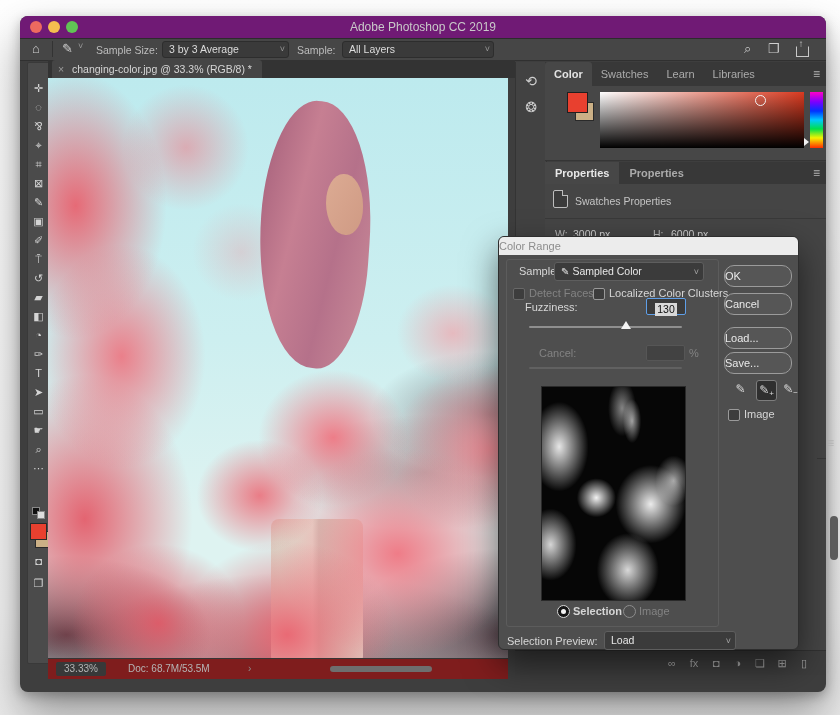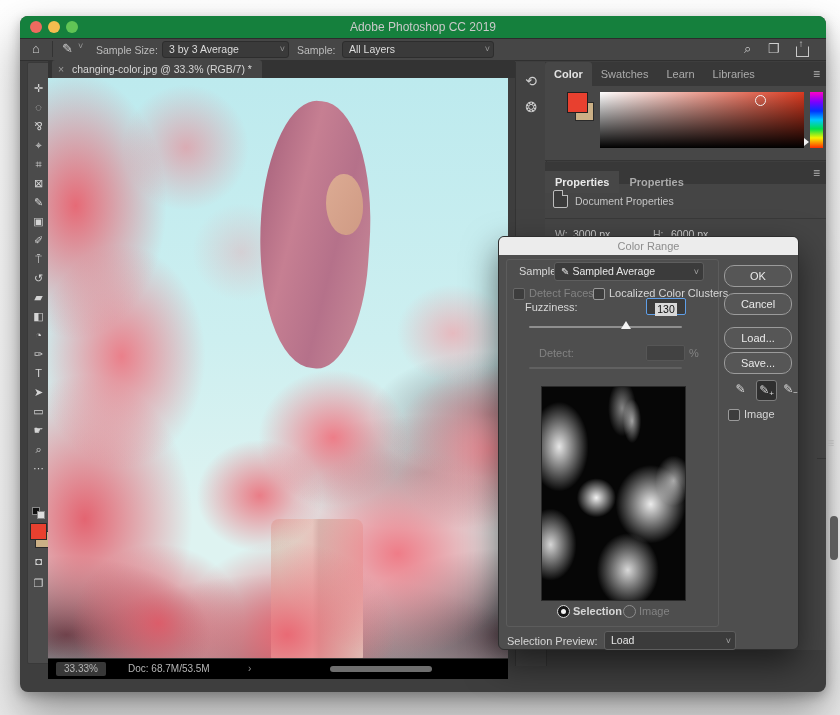--- a/index.html
+++ b/index.html
@@ -1,74 +1,74 @@
 <!DOCTYPE html>
 <html><head>
 <meta charset="utf-8">
 <style>
   html,body{margin:0;padding:0;background:#fdfdfd;font-family:"Liberation Sans",sans-serif;}
   #stage{position:relative;width:840px;height:715px;overflow:hidden;background:linear-gradient(180deg,#ffffff 0%,#f4f4f4 85%,#ececec 100%);}
   .abs{position:absolute;}
   .window{position:absolute;left:20px;top:16px;width:806px;height:676px;border-radius:8px;box-shadow:0 22px 45px rgba(0,0,0,.38),0 4px 12px rgba(0,0,0,.25);background:#3e3e3e;}
-  .titlebar{position:absolute;left:0;top:0;width:806px;height:22px;background:#15803d;border-radius:8px 8px 0 0;border-bottom:1px solid #2c2c2c;}
+  .titlebar{position:absolute;left:0;top:0;width:806px;height:22px;background:#701a75;border-radius:8px 8px 0 0;border-bottom:1px solid #2c2c2c;}
   .light{position:absolute;top:5px;width:12px;height:12px;border-radius:50%;}
   .wtitle{position:absolute;left:0;right:0;top:4px;text-align:center;font-size:12px;color:#c9c9c9;}
   .optionsbar{position:absolute;left:0;top:23px;width:806px;height:21px;background:#464646;border-bottom:1px solid #303030;color:#c4c4c4;font-size:11px;}
   .obar-ic{position:absolute;top:2px;color:#cfcfcf;font-size:13px;}
   .dd{position:absolute;background:#3a3a3a;border:1px solid #2d2d2d;border-radius:3px;color:#dcdcdc;font-size:10.5px;line-height:15px;padding:0 14px 0 6px;height:15px;}
   .dd .chev{position:absolute;right:3px;top:0;color:#9a9a9a;font-size:9px;}
   .lbl{position:absolute;color:#bdbdbd;font-size:10.5px;top:5px;}
   .toolbar{position:absolute;left:7px;top:46px;width:21px;height:600px;background:#4b4b4b;border:1px solid #393939;border-radius:2px;}
   .tool{width:21px;height:19px;text-align:center;line-height:19px;font-size:11px;color:#d4d4d4;cursor:pointer;}
   .tbextra{position:absolute;left:0;width:21px;text-align:center;color:#d4d4d4;}
   .swfg{position:absolute;width:15px;height:15px;border:1px solid #2a2a2a;}
   .tabbar{position:absolute;left:28px;top:44px;width:467px;height:18px;background:#333333;}
   .doctab{position:absolute;left:4px;top:0;height:18px;background:#454545;border-radius:3px 3px 0 0;color:#d6d6d6;font-size:10.5px;line-height:18px;padding:0 10px 0 20px;}
   .doctab .x{position:absolute;left:6px;top:0;color:#9a9a9a;}
   .canvas{position:absolute;left:28px;top:62px;width:460px;height:580px;overflow:hidden;background:linear-gradient(180deg,#bdeaee 0%,#cdeff0 45%,#def3f1 75%);}
   .ph{position:absolute;}
-  .statusbar{position:absolute;left:28px;top:642px;width:460px;height:20px;background:#000000;border-top:1px solid #363636;color:#b5b5b5;font-size:10px;line-height:20px;}
+  .statusbar{position:absolute;left:28px;top:642px;width:460px;height:20px;background:#7f1d1d;border-top:1px solid #363636;color:#b5b5b5;font-size:10px;line-height:20px;}
   .dock-col{position:absolute;left:495px;top:46px;width:30px;height:604px;background:#424242;border-left:1px solid #343434;border-right:1px solid #343434;}
   .cicon{width:30px;height:26px;text-align:center;line-height:26px;color:#cfcfcf;font-size:14px;}
   .ptabs{position:absolute;left:525px;top:46px;width:281px;height:24px;background:#383838;}
   .ptab{display:inline-block;height:24px;line-height:24px;padding:0 9px;font-size:11px;color:#ababab;cursor:pointer;}
   .ptab.active{background:#474747;color:#e3e3e3;border-radius:3px 3px 0 0;font-weight:bold;}
   .menu-ic{position:absolute;color:#b5b5b5;font-size:12px;cursor:pointer;}
   .colorpanel{position:absolute;left:525px;top:70px;width:281px;height:74px;background:#474747;border-bottom:1px solid #353535;}
   .satfield{position:absolute;left:55px;top:6px;width:204px;height:56px;background:linear-gradient(to bottom,rgba(0,0,0,0),#000 100%),linear-gradient(to right,#ffffff,#d93a20);}
   .fieldmark{position:absolute;width:9px;height:9px;border:1.5px solid #f2f2f2;border-radius:50%;}
   .huestrip{position:absolute;left:265px;top:6px;width:13px;height:56px;background:linear-gradient(180deg,#ff00c8 0%,#7a00ff 18%,#0033ff 34%,#00c8ff 50%,#00e04a 66%,#f4f400 82%,#ff2d00 100%);}
   .huearrow{position:absolute;left:259px;top:52px;width:0;height:0;border-top:4px solid transparent;border-bottom:4px solid transparent;border-left:5px solid #f0f0f0;}
   .propspanel{position:absolute;left:525px;top:146px;width:281px;height:488px;background:#454545;}
   .prtabs{position:absolute;left:0;top:0;width:281px;height:22px;background:#383838;}
-  .prtab{display:inline-block;height:22px;line-height:22px;padding:0 10px;font-size:11px;color:#ababab;font-weight:bold;cursor:pointer;margin-top:9px;}
+  .prtab{display:inline-block;height:22px;line-height:22px;padding:0 10px;font-size:11px;color:#ababab;font-weight:bold;cursor:pointer;}
   .prtab.active{background:#474747;color:#e8e8e8;}
   .docicon{position:absolute;left:8px;top:28px;width:13px;height:16px;border:1.5px solid #bdbdbd;border-radius:2px;background:#3b3b3b;}
   .docicon:after{content:"";position:absolute;right:-1px;top:-1px;width:5px;height:5px;background:#454545;border-left:1.5px solid #bdbdbd;border-bottom:1.5px solid #bdbdbd;}
   .kv{position:absolute;font-size:10.5px;color:#b8b8b8;}
   .sliver-thumb{position:absolute;left:285px;top:354px;width:8px;height:44px;background:#5c5c5c;border-radius:4px;}
   .layersbar{position:absolute;left:495px;top:634px;width:311px;height:24px;background:#3d3d3d;border-top:1px solid #313131;}
   .lbicon{display:inline-block;width:22px;text-align:center;color:#a8a8a8;font-size:11px;line-height:22px;cursor:pointer;}
   
   .dialog{position:absolute;left:478px;top:220px;width:299px;height:412px;z-index:20;border-radius:6px;box-shadow:0 14px 34px rgba(0,0,0,.55);background:#4e4e4e;border:1px solid #2e2e2e;}
-  .dtitle{position:absolute;left:0;top:0;width:299px;height:18px;background:#ececec;border-radius:5px 5px 0 0;text-align:center;font-size:11px;color:#8d8d8d;line-height:18px;}
+  .dtitle{position:absolute;left:0;top:0;width:299px;height:18px;background:#ececec;border-radius:5px 5px 0 0;font-size:11px;color:#8d8d8d;line-height:18px;}
   .dbox{position:absolute;left:7px;top:22px;width:211px;height:366px;border:1px solid #5c5c5c;border-radius:3px;}
   .dlabel{position:absolute;font-size:11px;color:#d6d6d6;}
   .dim{color:#838383!important;}
   .ddd{position:absolute;background:#3b3b3b;border:1px solid #5e5e5e;border-radius:3px;color:#e6e6e6;font-size:10.5px;line-height:17px;padding:0 16px 0 6px;height:17px;}
   .ddd .chev{position:absolute;right:4px;top:1px;color:#a9a9a9;font-size:9px;}
   .cb{position:absolute;width:10px;height:10px;border:1px solid #9a9a9a;background:#3d3d3d;border-radius:2px;}
   .cb.dimcb{border-color:#686868;}
   .numfield{position:absolute;width:38px;height:15px;background:#3b3b3b;border:1px solid #5f9fe8;border-radius:2px;text-align:center;}
   .numfield span{display:inline-block;background:#d8d8d8;color:#101010;font-size:10.5px;line-height:13px;padding:0 2px;margin-top:1px;}
   .emptyfield{position:absolute;width:37px;height:14px;background:#424242;border:1px solid #565656;border-radius:2px;}
   .track{position:absolute;height:2px;background:#8f8f8f;border-radius:1px;}
   .track.dimtr{background:#616161;}
   .thumb{position:absolute;width:0;height:0;border-left:5px solid transparent;border-right:5px solid transparent;border-bottom:8px solid #f4f4f4;}
-  .pill{position:absolute;width:66px;height:20px;border:1px solid #9b9b9b;border-radius:10px;background:#565656;color:#e9e9e9;font-size:11px;text-align:center;line-height:20px;cursor:pointer;}
+  .pill{position:absolute;width:66px;height:20px;border:1px solid #9b9b9b;border-radius:10px;background:#565656;color:#e9e9e9;font-size:11px;line-height:20px;cursor:pointer;}
   .edrop{position:absolute;width:19px;height:19px;text-align:center;line-height:19px;color:#dcdcdc;font-size:12px;border-radius:3px;cursor:pointer;}
   .edrop.active{background:#2f2f2f;border:1px solid #7d7d7d;}
   .edrop .mod{font-size:8px;vertical-align:-2px;}
   .radio{position:absolute;width:11px;height:11px;border-radius:50%;border:1.5px solid #d9d9d9;background:#161616;}
   .radio .dot{position:absolute;left:3px;top:3px;width:5px;height:5px;border-radius:50%;background:#f2f2f2;}
   .radio.off{border-color:#8d8d8d;background:transparent;}
   .preview{position:absolute;left:42px;top:149px;width:143px;height:213px;background:#060606;border:1px solid #2a2a2a;overflow:hidden;}
   .share-box{position:absolute;width:11px;height:9px;border:1.5px solid #c9c9c9;border-top-color:transparent;top:7px;}
   .share-box:after{content:"↑";position:absolute;left:1.5px;top:-9px;font-size:10px;color:#c9c9c9;}
 </style>
@@ -133,21 +133,21 @@
       <span class="swfg" style="left:6px;top:10px;background:#cbb086;"></span>
       <span class="swfg" style="left:1px;top:2px;background:#e8402f;"></span>
     </div>
     <div class="tbextra" style="top:492px;font-size:11px;">◘</div>
     <div class="tbextra" style="top:514px;font-size:11px;">❐</div>
   </div>
 
   <div class="tabbar">
     <div class="doctab">
       <span class="x">×</span>
-      <span>changing-color.jpg @ 33.3% (RGB/7) *</span>
+      <span>changing-color.jpg @ 33.3% (RGB/8) *</span>
     </div>
   </div>
 
   <div class="canvas">
 
     <div class="ph" style="left:0;top:0;width:100%;height:100%;background:
       radial-gradient(170px 90px at 96% 58%, rgba(70,55,62,.55), transparent 70%),
       radial-gradient(200px 80px at 82% 68%, rgba(88,70,74,.4), transparent 72%),
       radial-gradient(200px 110px at 4% 96%, rgba(66,30,40,.85), transparent 72%),
       radial-gradient(320px 130px at 55% 102%, rgba(96,42,52,.7), transparent 75%),
@@ -203,57 +203,60 @@
     <div class="huestrip"></div>
     <span class="huearrow"></span>
   </div>
 
   <div class="propspanel">
     <div class="prtabs">
       <span><span class="prtab active">Properties</span><span class="prtab">Properties</span></span>
       <span class="menu-ic" style="right:6px;top:4px;">≡</span>
     </div>
     <span class="docicon"></span>
-    <span class="kv" style="left:30px;top:33px;color:#c4c4c4;">Document Properties</span>
+    <span class="kv" style="left:30px;top:33px;color:#c4c4c4;">Swatches Properties</span>
     <span class="abs" style="left:0;top:56px;width:281px;height:1px;background:#393939;"></span>
     <span class="kv" style="left:10px;top:66px;">W:</span>
     <span class="kv" style="left:28px;top:66px;color:#cfcfcf;">3000 px</span>
     <span class="kv" style="left:108px;top:66px;">H:</span>
     <span class="kv" style="left:126px;top:66px;color:#cfcfcf;">6000 px</span>
     <span class="kv" style="left:10px;top:84px;">X:</span>
     <span class="kv" style="left:28px;top:84px;color:#cfcfcf;">0</span>
     <span class="kv" style="left:108px;top:84px;">Y:</span>
     <span class="kv" style="left:126px;top:84px;color:#cfcfcf;">0</span>
 
     <span class="menu-ic" style="left:282px;top:274px;">≡</span>
     <span class="abs" style="left:272px;top:296px;width:9px;height:1px;background:#383838;"></span>
     <span class="sliver-thumb"></span>
   </div>
 
+  <div class="layersbar">
+    <span style="position:absolute;left:146px;top:1px;"><span class="lbicon">∞</span><span class="lbicon">fx</span><span class="lbicon">◘</span><span class="lbicon">◑</span><span class="lbicon">❏</span><span class="lbicon">⊞</span><span class="lbicon">▯</span></span>
+  </div>
 
   <div class="dialog">
     <div class="dtitle">Color Range</div>
     <div class="dbox"></div>
 
     <span class="dlabel" style="left:20px;top:28px;">Sampled:</span>
     <span class="ddd" style="left:55px;top:25px;width:126px;">
-      <span style="font-size:10px;margin-right:3px;">✎</span><span>Sampled Average</span><span class="chev">˅</span>
+      <span style="font-size:10px;margin-right:3px;">✎</span><span>Sampled Color</span><span class="chev">˅</span>
     </span>
 
     <span class="cb dimcb" style="left:14px;top:51px;"></span>
     <span class="dlabel dim" style="left:30px;top:50px;">Detect Faces</span>
     <span class="cb" style="left:94px;top:51px;"></span>
     <span class="dlabel" style="left:110px;top:50px;">Localized Color Clusters</span>
 
     <span class="dlabel" style="left:26px;top:64px;">Fuzziness:</span>
     <span class="numfield" style="left:147px;top:61px;"><span>130</span></span>
     <span class="track" style="left:30px;top:89px;width:153px;"></span>
     <span class="thumb" style="left:122px;top:84px;"></span>
 
-    <span class="dlabel dim" style="left:40px;top:110px;">Detect:</span>
+    <span class="dlabel dim" style="left:40px;top:110px;">Cancel:</span>
     <span class="emptyfield" style="left:147px;top:108px;"></span>
     <span class="dlabel dim" style="left:190px;top:110px;">%</span>
     <span class="track dimtr" style="left:30px;top:130px;width:153px;"></span>
 
     <div class="preview">
       <div class="ph" style="left:0;top:0;width:100%;height:100%;background:
         radial-gradient(42px 64px at 12% 28%, rgba(255,255,255,.9), transparent 70%),
         radial-gradient(36px 50px at 6% 74%, rgba(250,250,250,.85), transparent 72%),
         radial-gradient(30px 30px at 38% 52%, rgba(255,255,255,.95), transparent 65%),
         radial-gradient(50px 56px at 76% 55%, rgba(255,255,255,.92), transparent 70%),

